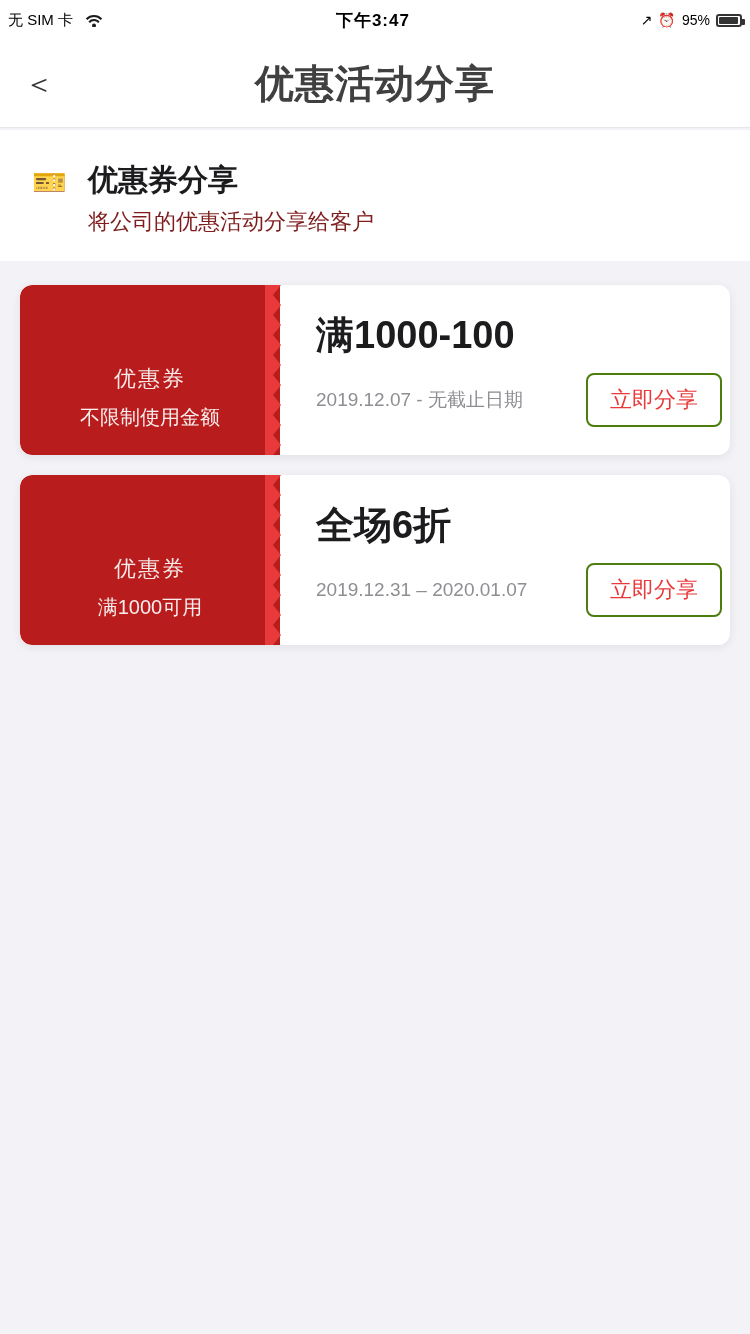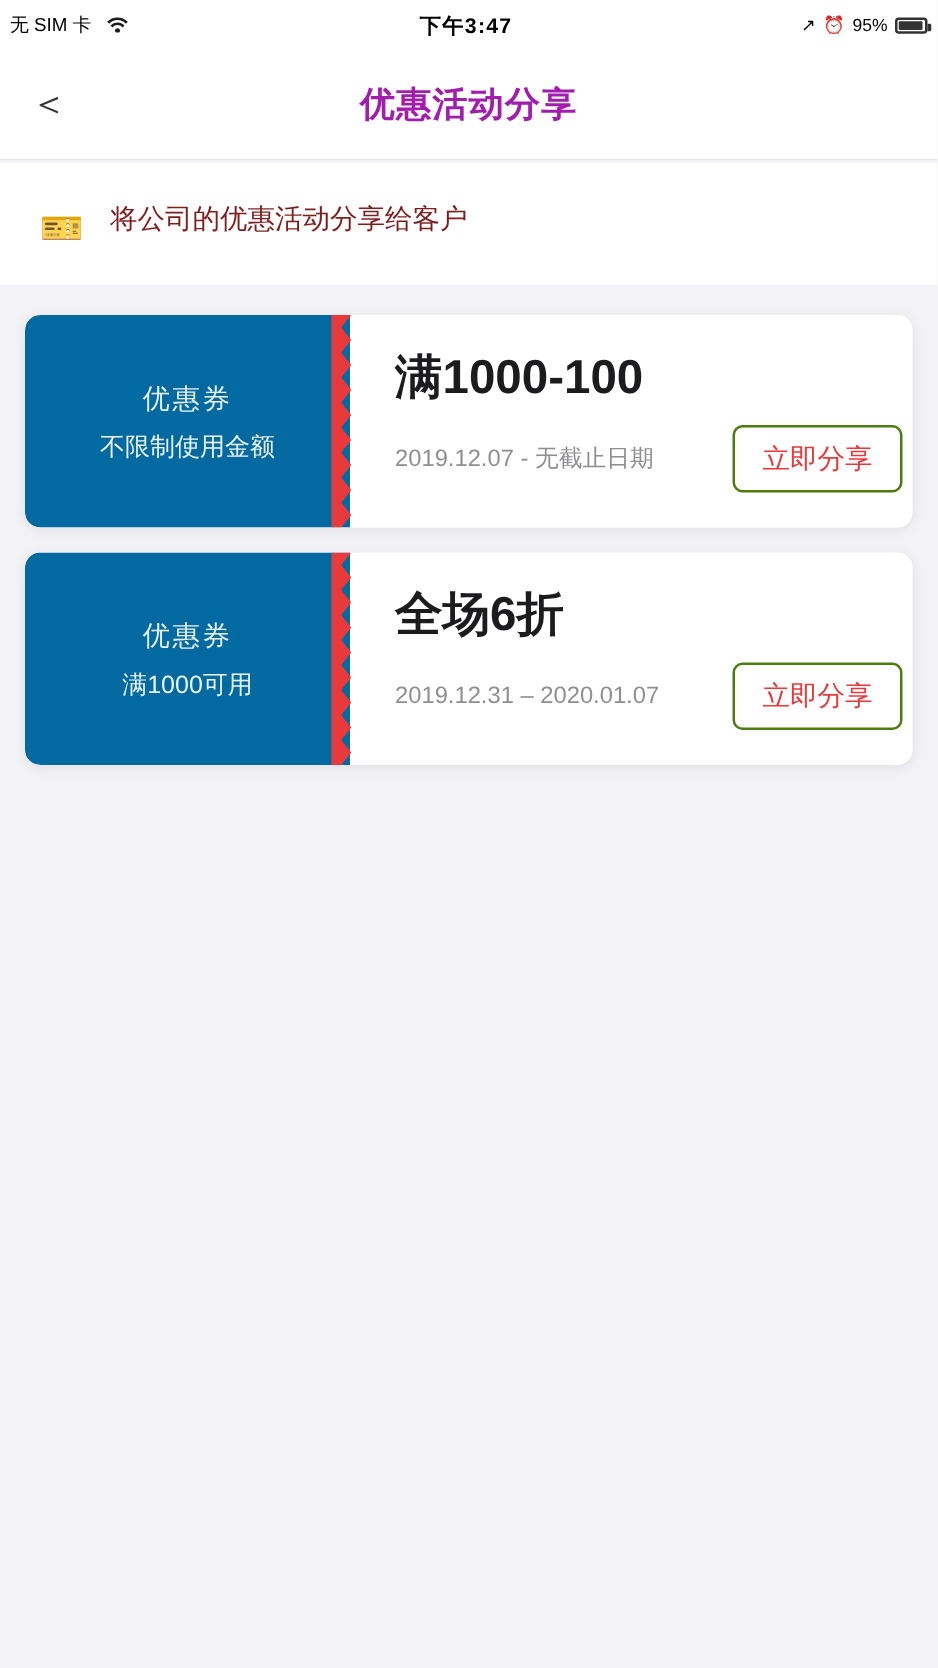--- a/index.html
+++ b/index.html
@@ -57,23 +57,23 @@
       position: absolute;
       left: 24px;
       top: 50%;
       transform: translateY(-50%);
       font-size: 30px;
       color: #333;
       cursor: pointer;
       line-height: 1;
     }
     .nav-title {
-      font-size: 28px;
+      font-size: 39px;
       font-weight: 600;
-      color: #a21caf;
+      color: #404040;
       letter-spacing: 1px;
     }
 
     
     .section-header {
       background: #fff;
       padding: 30px 28px 24px;
       display: flex;
       align-items: flex-start;
       gap: 16px;
@@ -159,27 +159,27 @@
     .coupon-card-wrapper {
       display: flex;
       position: relative;
       background: #fff;
       border-radius: 12px;
       overflow: visible;
       box-shadow: 0 2px 10px rgba(0,0,0,0.08);
     }
     .coupon-red {
       width: 260px;
-      background: #0369a1;
+      background: #b91c1c;
       border-radius: 12px 0 0 12px;
       position: relative;
       display: flex;
       flex-direction: column;
       align-items: center;
-      justify-content: center;
+      justify-content: flex-end;
       padding: 24px 20px;
       gap: 6px;
     }
     .coupon-white {
       flex: 1;
       background: #fff;
       border-radius: 0 12px 12px 0;
       padding: 24px 8px 24px 36px;
       display: flex;
       flex-direction: column;
@@ -220,20 +220,21 @@
 
 <div class="nav-bar">
   <div class="nav-back">＜</div>
   <div class="nav-title">优惠活动分享</div>
 </div>
 
 <div style="background:#fff; margin-top:2px;">
   <div class="section-header">
     <div class="section-icon">🎫</div>
     <div class="section-text-group">
+      <div class="section-title">优惠券分享</div>
       <div class="section-subtitle">将公司的优惠活动分享给客户</div>
     </div>
   </div>
 </div>
 
 <div class="coupon-list">
 
   <div class="coupon-card-wrapper" style="display:flex; border-radius:12px; overflow:hidden; box-shadow: 0 2px 10px rgba(0,0,0,0.08);">
     <div class="coupon-red" style="width:260px; min-height:170px;">
 

